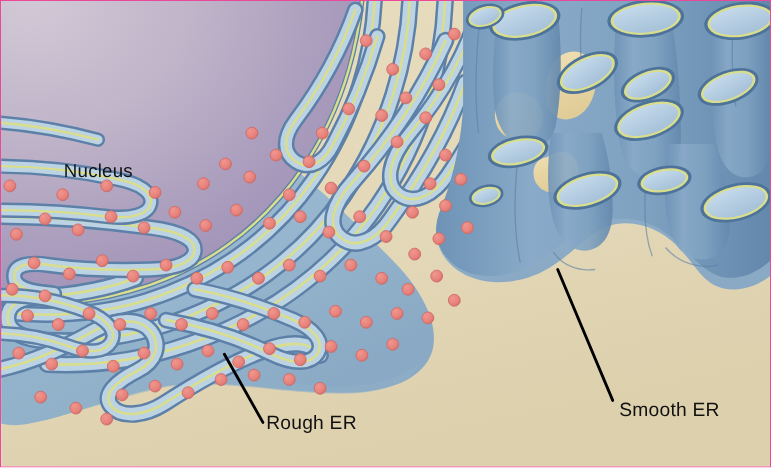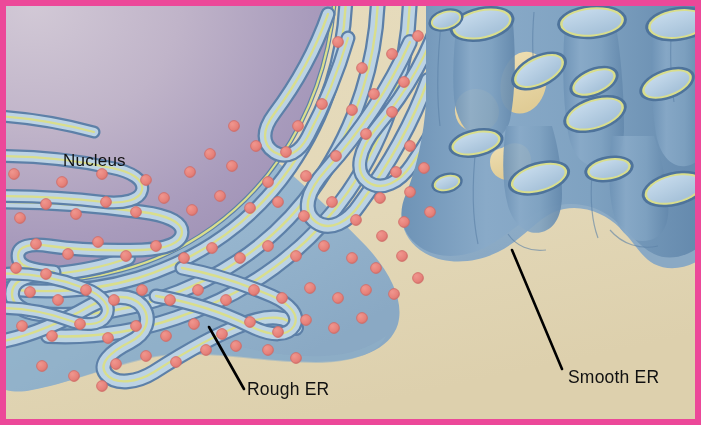--- a/index.html
+++ b/index.html
@@ -11,21 +11,21 @@
     width: 701px;
     height: 425px;
     overflow: hidden;
     font-family: "Liberation Sans", sans-serif;
   }
   #figure {
     position: relative;
     width: 701px;
     height: 425px;
     box-sizing: border-box;
-    border: 6px solid #ec4899;
+    border: 1px solid #ec4899;
     overflow: hidden;
   }
   #figure svg {
     display: block;
     width: 699px;
     height: 423px;
   }
   .lbl {
     font-family: "Liberation Sans", sans-serif;
     font-size: 17.5px;

